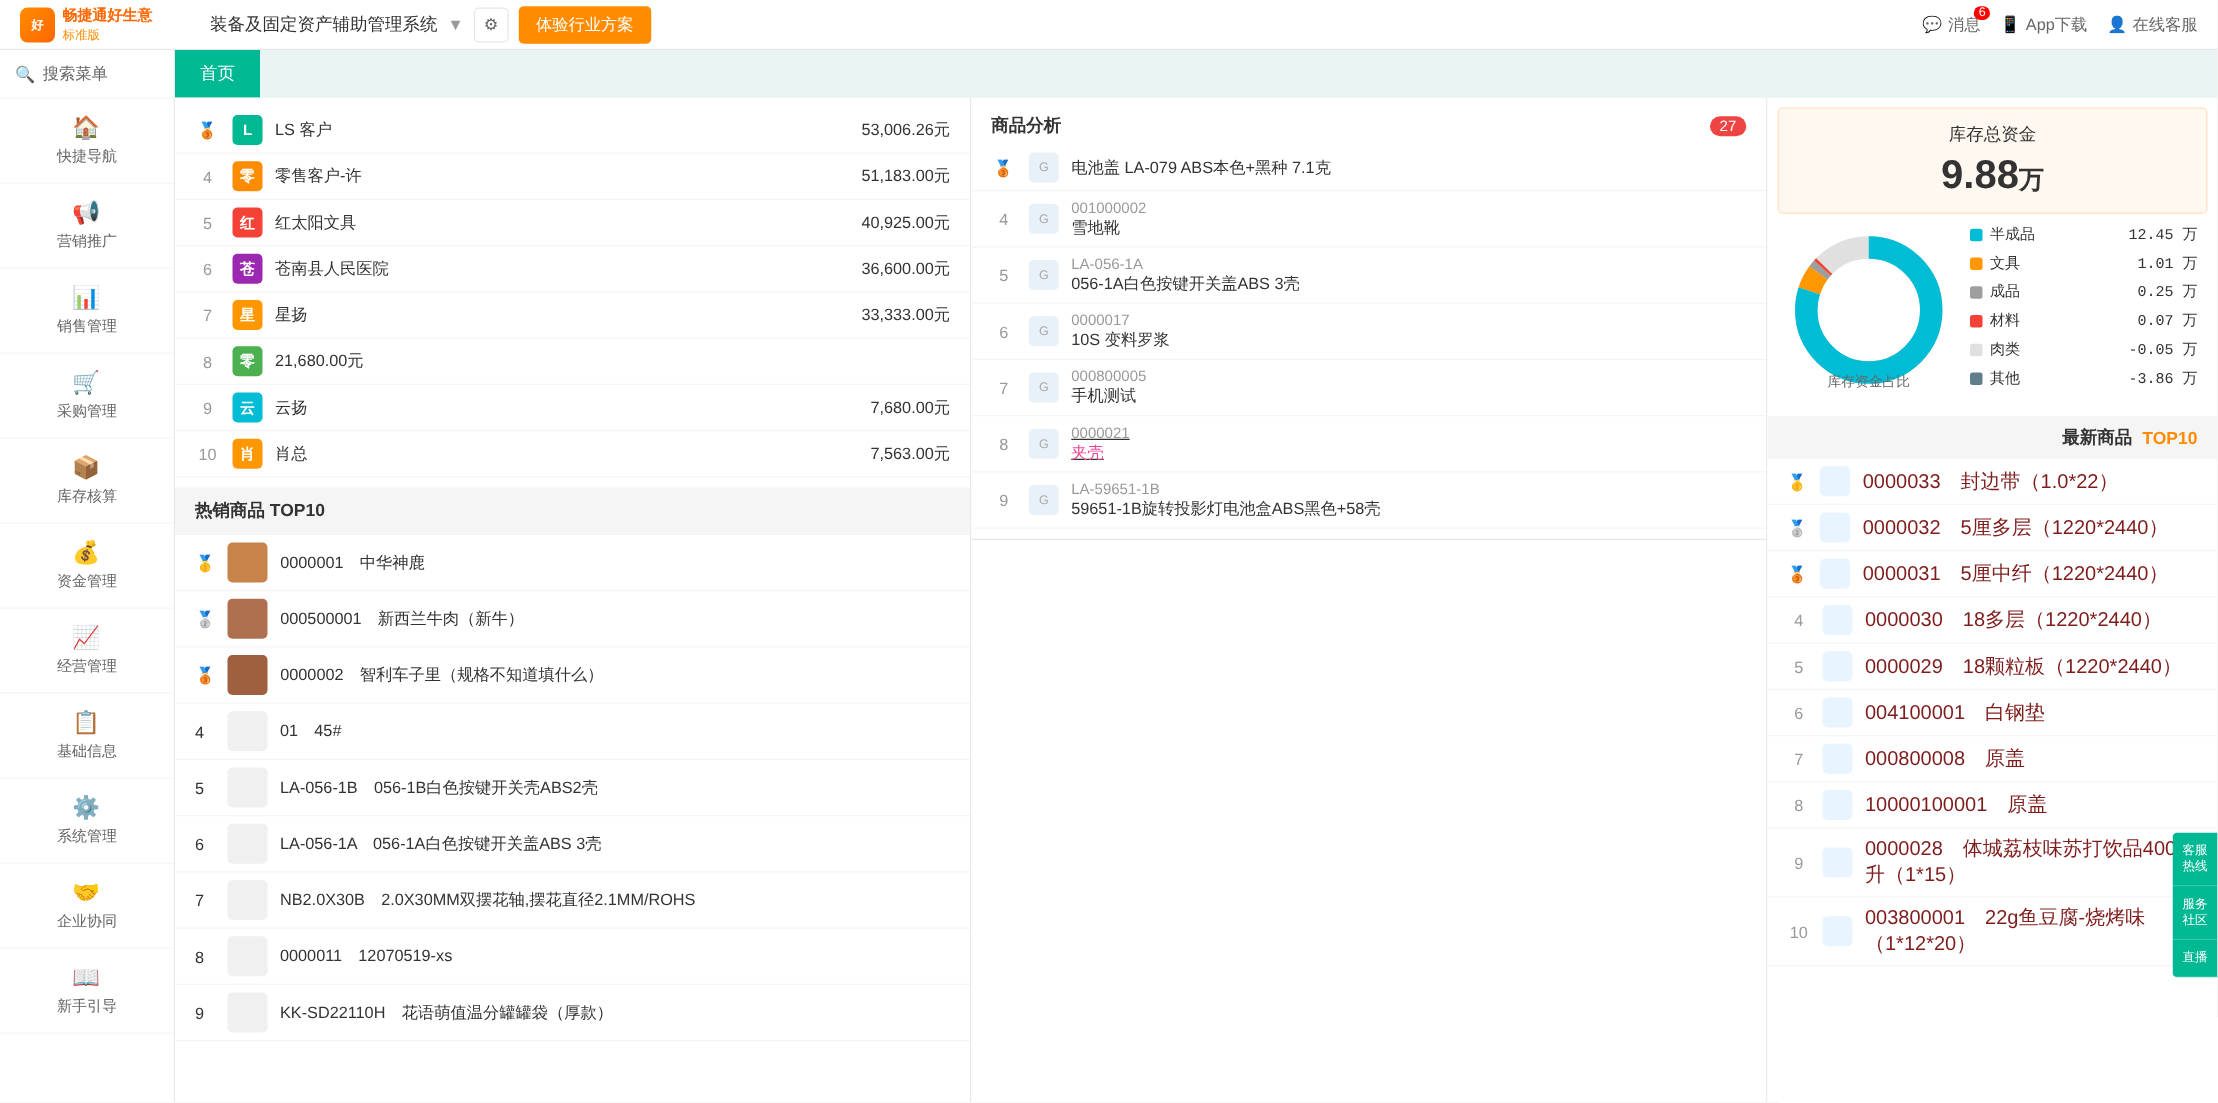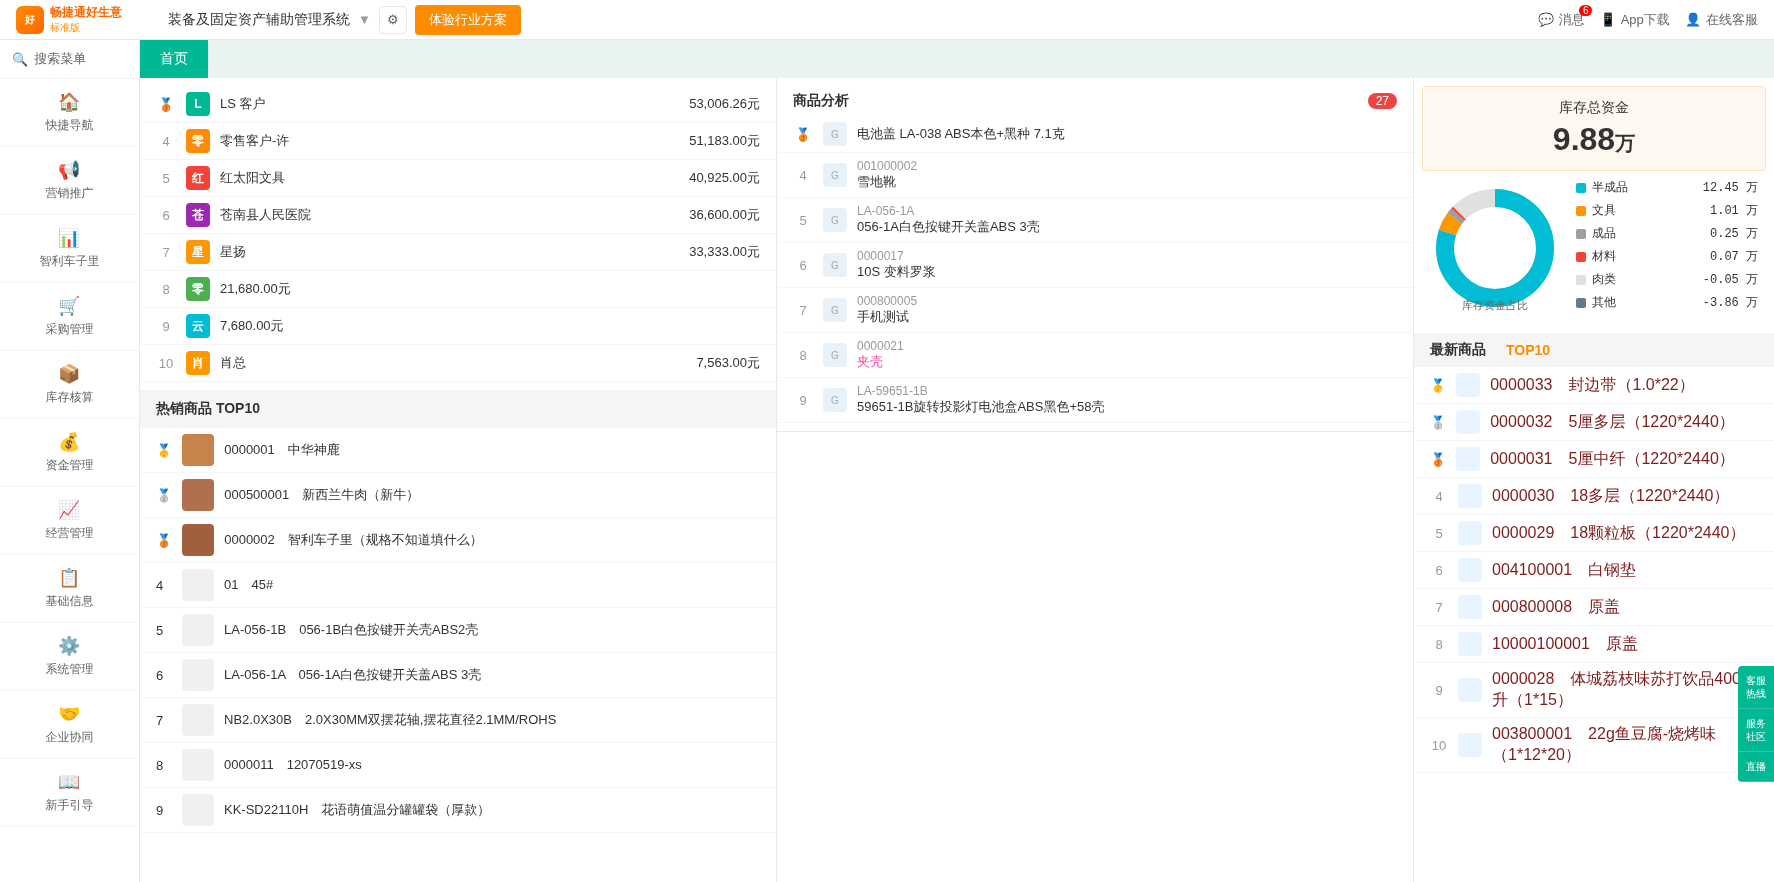--- a/index.html
+++ b/index.html
@@ -112,21 +112,21 @@
     <div class="sidebar-item">
       <span class="sidebar-icon">🏠</span>
       <span>快捷导航</span>
     </div>
     <div class="sidebar-item">
       <span class="sidebar-icon">📢</span>
       <span>营销推广</span>
     </div>
     <div class="sidebar-item">
       <span class="sidebar-icon">📊</span>
-      <span>智利车子里</span>
+      <span>销售管理</span>
     </div>
     <div class="sidebar-item">
       <span class="sidebar-icon">🛒</span>
       <span>采购管理</span>
     </div>
     <div class="sidebar-item">
       <span class="sidebar-icon">📦</span>
       <span>库存核算</span>
     </div>
     <div class="sidebar-item">
@@ -198,20 +198,21 @@
             <div class="rank-value">33,333.00元</div>
           </div>
           <div class="rank-row">
             <div class="rank-num">8</div>
             <div class="rank-avatar" style="background:#4caf50;">零</div>
             <div class="rank-value">21,680.00元</div>
           </div>
           <div class="rank-row">
             <div class="rank-num">9</div>
             <div class="rank-avatar" style="background:#00bcd4;">云</div>
+            <div class="rank-name">云扬</div>
             <div class="rank-value">7,680.00元</div>
           </div>
           <div class="rank-row">
             <div class="rank-num">10</div>
             <div class="rank-avatar" style="background:#ff9800;">肖</div>
             <div class="rank-name">肖总</div>
             <div class="rank-value">7,563.00元</div>
           </div>
         </div>
 
@@ -289,21 +290,21 @@
 
         <div style="padding:8px 0;border-bottom:1px solid #e8e8e8;">
           <div style="display:flex;align-items:center;padding:6px 16px;justify-content:space-between;">
             <span style="font-size:14px;font-weight:bold;">商品分析</span>
             <span style="background:#ef4444;color:#fff;border-radius:10px;padding:1px 8px;font-size:12px;">27</span>
           </div>
           <div class="rank-row">
             <div class="rank-num">🥉</div>
             <div class="new-prod-img" style="background:#e8f0f8;">G</div>
             <div style="flex:1;">
-              <div style="font-size:13px;color:#333;">电池盖 LA-038 ABS本色+黑种 7.1克</div>
+              <div style="font-size:13px;color:#333;">电池盖 LA-079 ABS本色+黑种 7.1克</div>
             </div>
           </div>
           <div class="rank-row">
             <div class="rank-num">4</div>
             <div class="new-prod-img" style="background:#e8f0f8;">G</div>
             <div style="flex:1;">
               <div style="font-size:12px;color:#999;">001000002</div>
               <div style="font-size:13px;color:#333;">雪地靴</div>
             </div>
           </div>
@@ -327,21 +328,21 @@
             <div class="rank-num">7</div>
             <div class="new-prod-img" style="background:#e8f0f8;">G</div>
             <div style="flex:1;">
               <div style="font-size:12px;color:#999;">000800005</div>
               <div style="font-size:13px;color:#333;">手机测试</div>
             </div>
           </div>
           <div class="rank-row">
             <div class="rank-num">8</div>
             <div class="new-prod-img" style="background:#e8f0f8;">G</div>
-            <div style="flex:1;">
+            <div style="flex:1;text-decoration:underline;">
               <div style="font-size:12px;color:#999;">0000021</div>
               <div style="font-size:13px;color:#ec4899;">夹壳</div>
             </div>
           </div>
           <div class="rank-row">
             <div class="rank-num">9</div>
             <div class="new-prod-img" style="background:#e8f0f8;">G</div>
             <div style="flex:1;">
               <div style="font-size:12px;color:#999;">LA-59651-1B</div>
               <div style="font-size:13px;color:#333;">59651-1B旋转投影灯电池盒ABS黑色+58壳</div>
@@ -402,21 +403,21 @@
               <span class="legend-val">-0.05 万</span>
             </div>
             <div class="legend-item">
               <div class="legend-dot" style="background:#607d8b;"></div>
               <span class="legend-name">其他</span>
               <span class="legend-val">-3.86 万</span>
             </div>
           </div>
         </div>
 
-        <div style="background:#f5f5f5;padding:8px 16px;font-size:14px;font-weight:bold;display:flex;align-items:center;gap:20px;">
+        <div style="background:#f5f5f5;padding:8px 16px;font-size:14px;font-weight:bold;display:flex;align-items:center;gap:8px;justify-content:flex-end;">
           <span>最新商品</span>
           <span style="color:#ff8c00;">TOP10</span>
         </div>
         <div>
           <div class="new-prod-row">
             <span>🥇</span>
             <div class="new-prod-img"></div>
             <div class="new-prod-info">0000033　封边带（1.0*22）</div>
           </div>
           <div class="new-prod-row">

